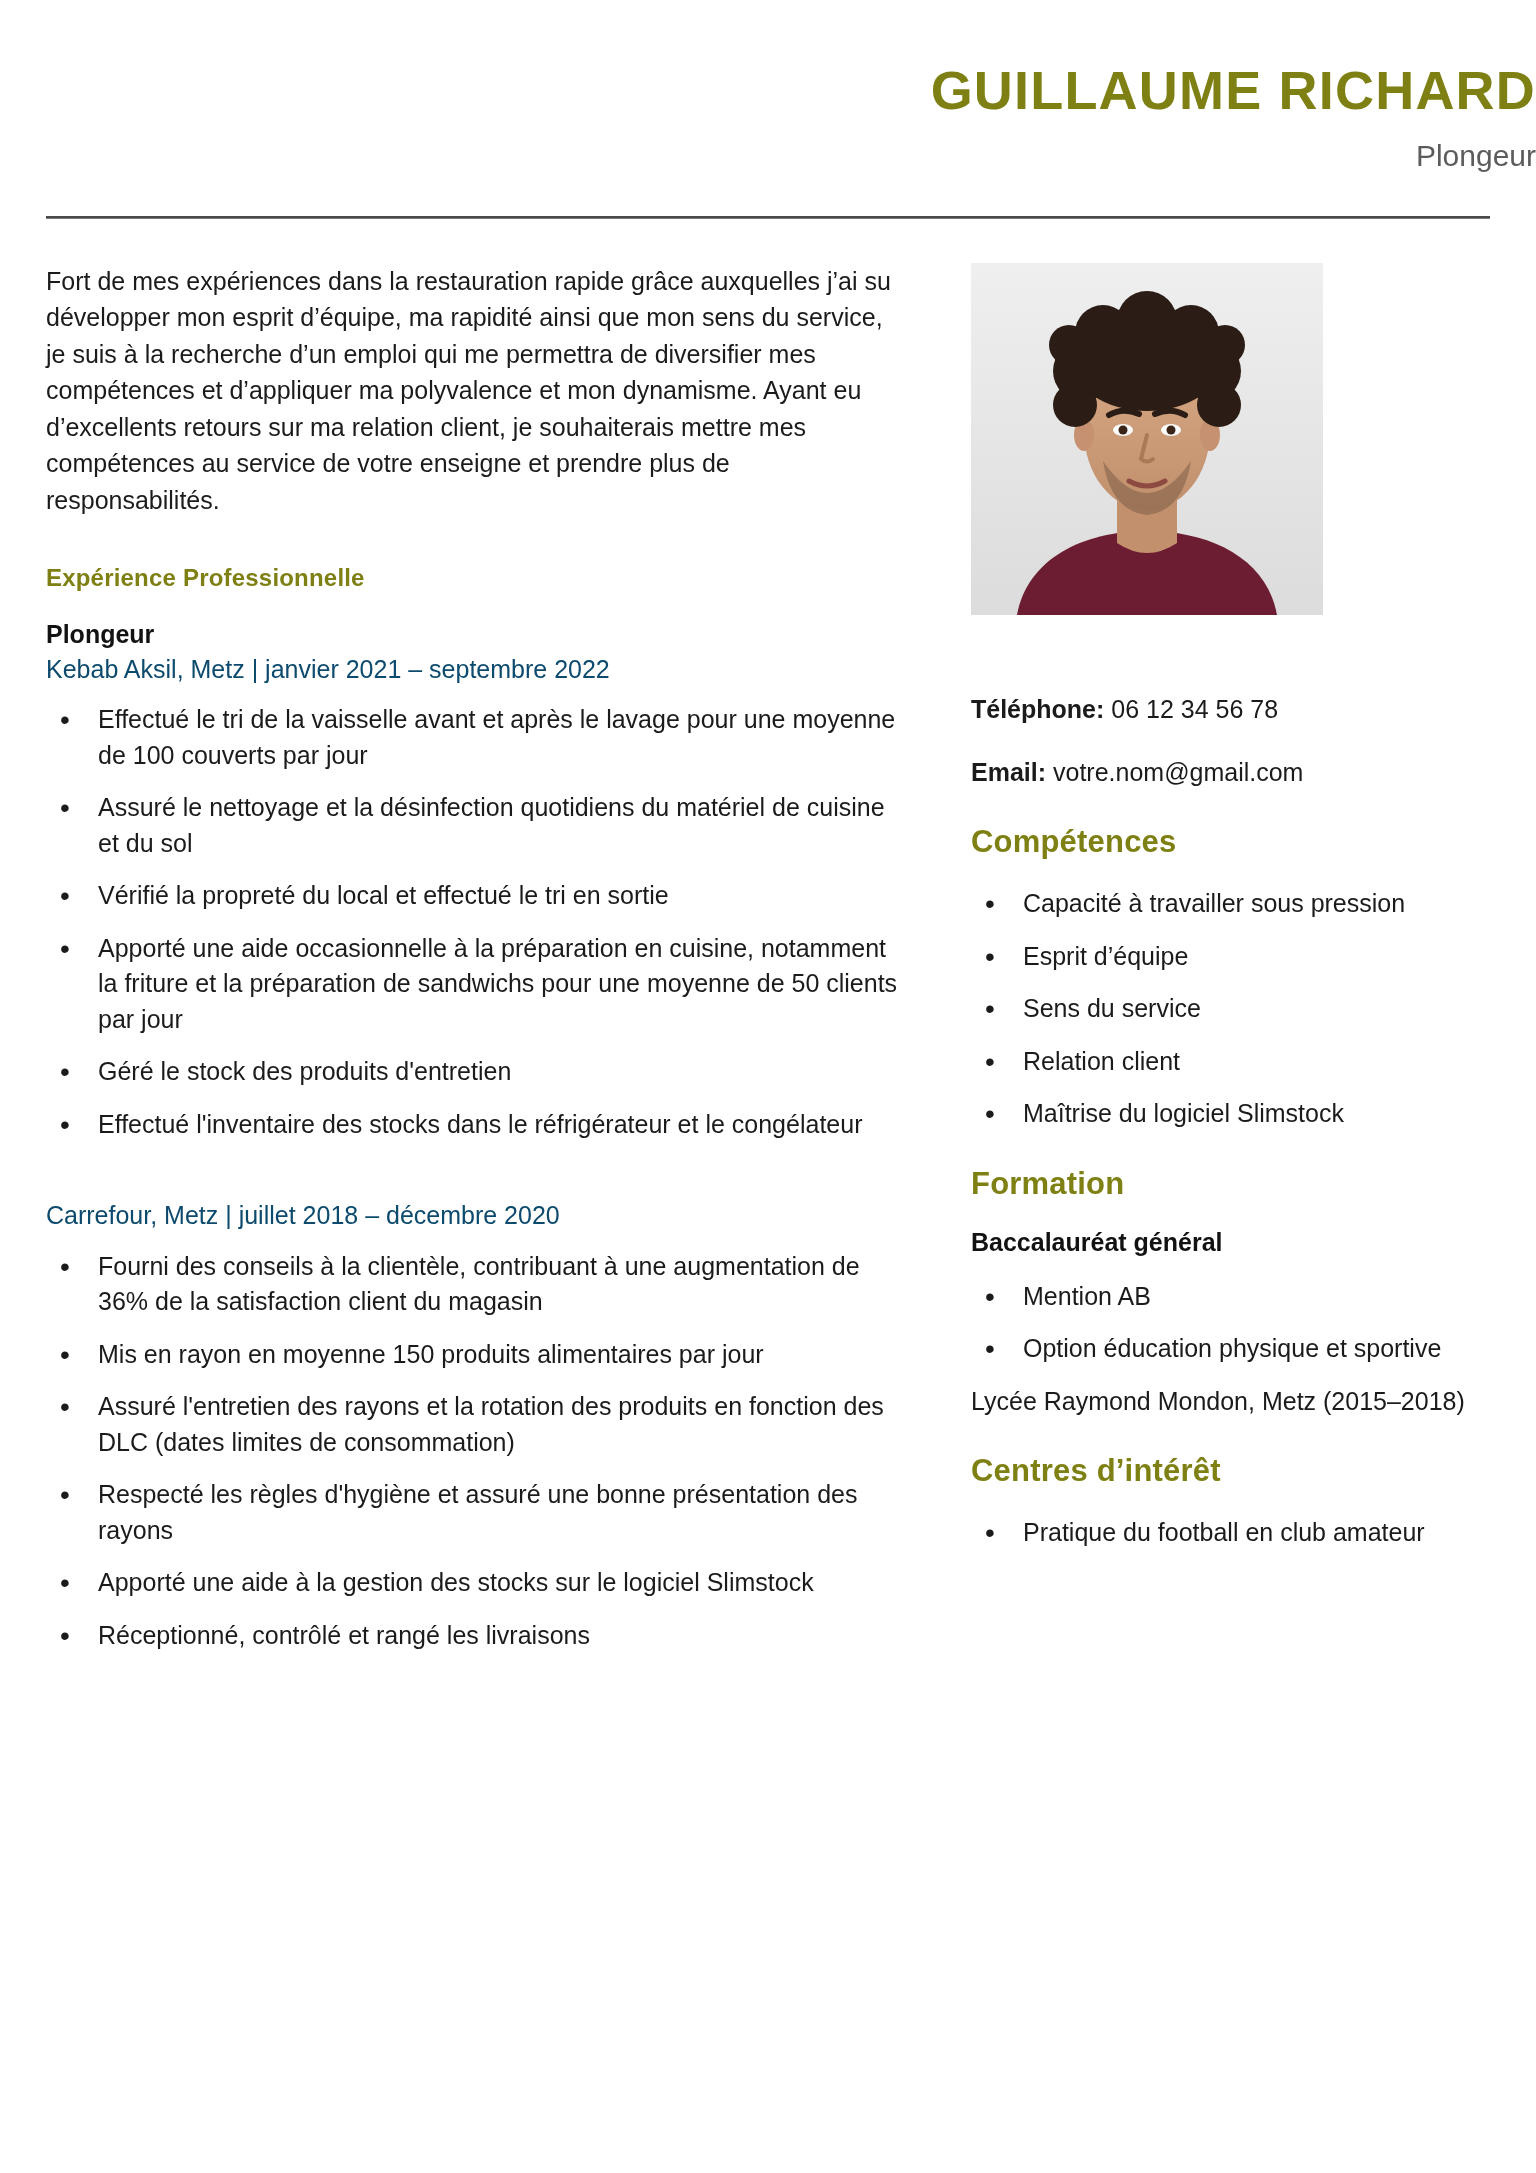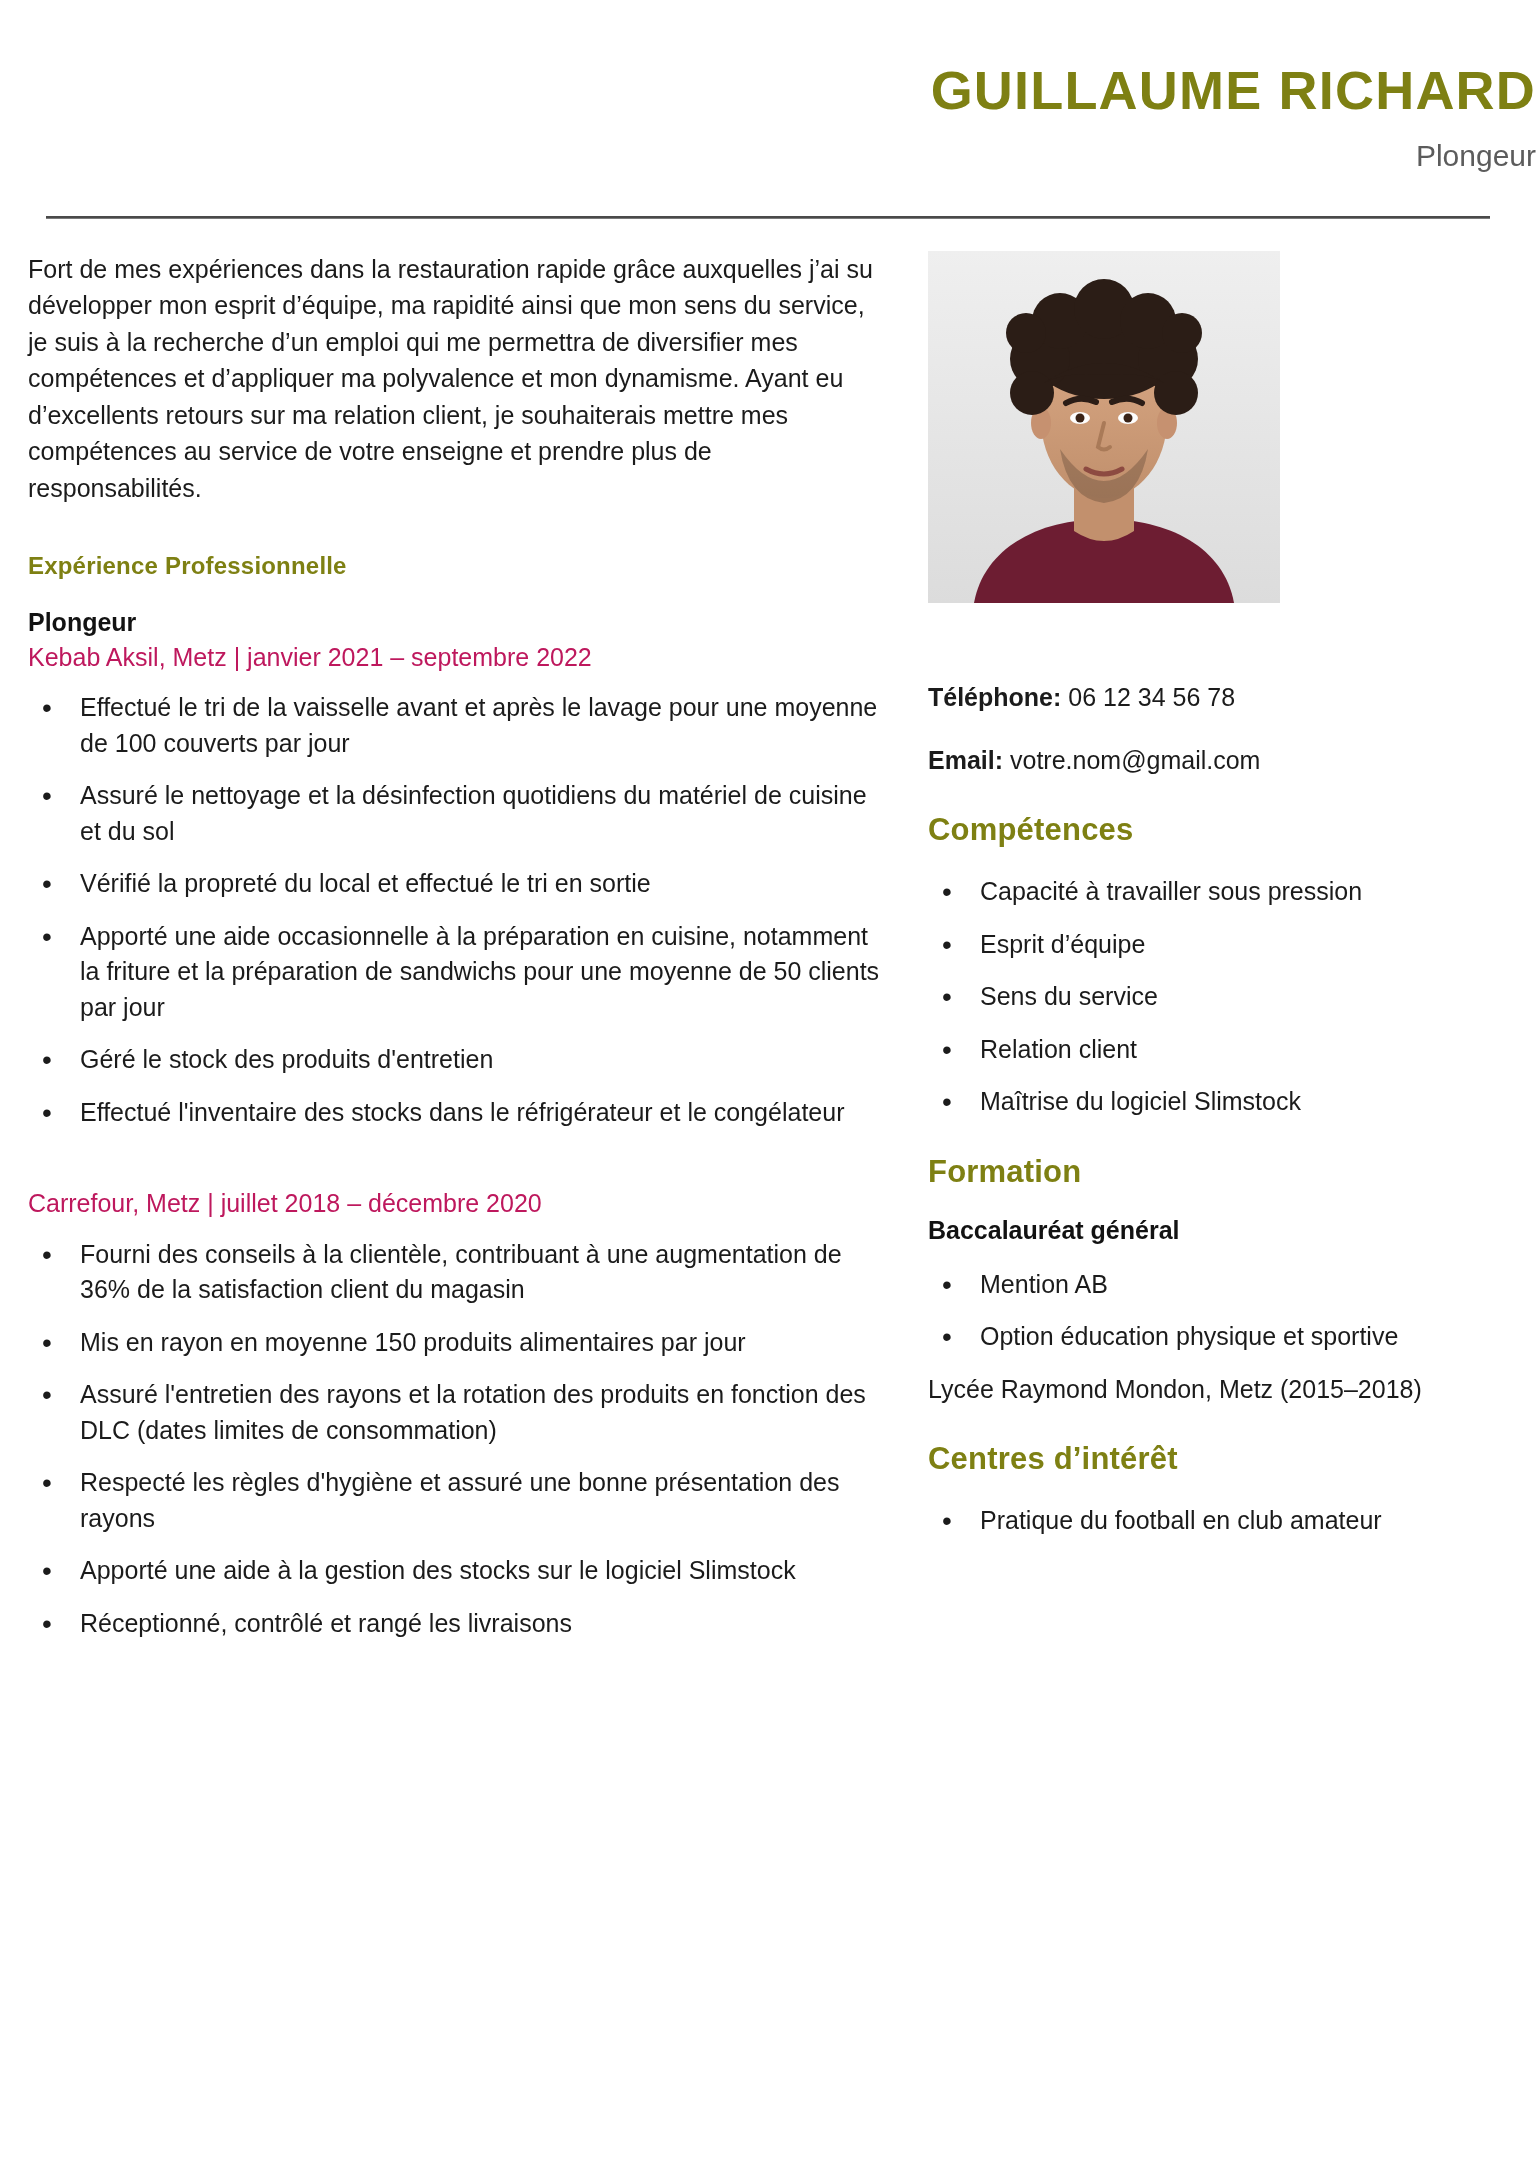--- a/index.html
+++ b/index.html
@@ -51,23 +51,24 @@
     margin: 44px 46px 0 46px;
     border: 0;
     border-top: 2px solid #4a4a4a;
     border-bottom: 1px solid #7a7a7a;
     height: 3px;
   }
 
   
   .columns {
     display: flex;
-    padding: 0 28px;
-    margin-top: 32px;
+    padding: 0 46px;
+    margin-top: 44px;
     align-items: flex-start;
+    gap: 25px;
   }
 
   .col-left {
     width: 900px;
     padding-right: 46px;
     flex: none;
   }
 
   .col-right {
     width: 544px;
@@ -95,21 +96,21 @@
   .job-title {
     font-size: 25px;
     font-weight: 700;
     color: #121212;
     line-height: 1.35;
   }
 
   .job-meta {
     font-size: 25px;
     font-weight: 400;
-    color: #be185d;
+    color: #0c4a6e;
     line-height: 1.38;
     margin-bottom: 16px;
   }
 
   ul.bullets {
     list-style: none;
     margin: 0;
     padding: 0;
   }
 

